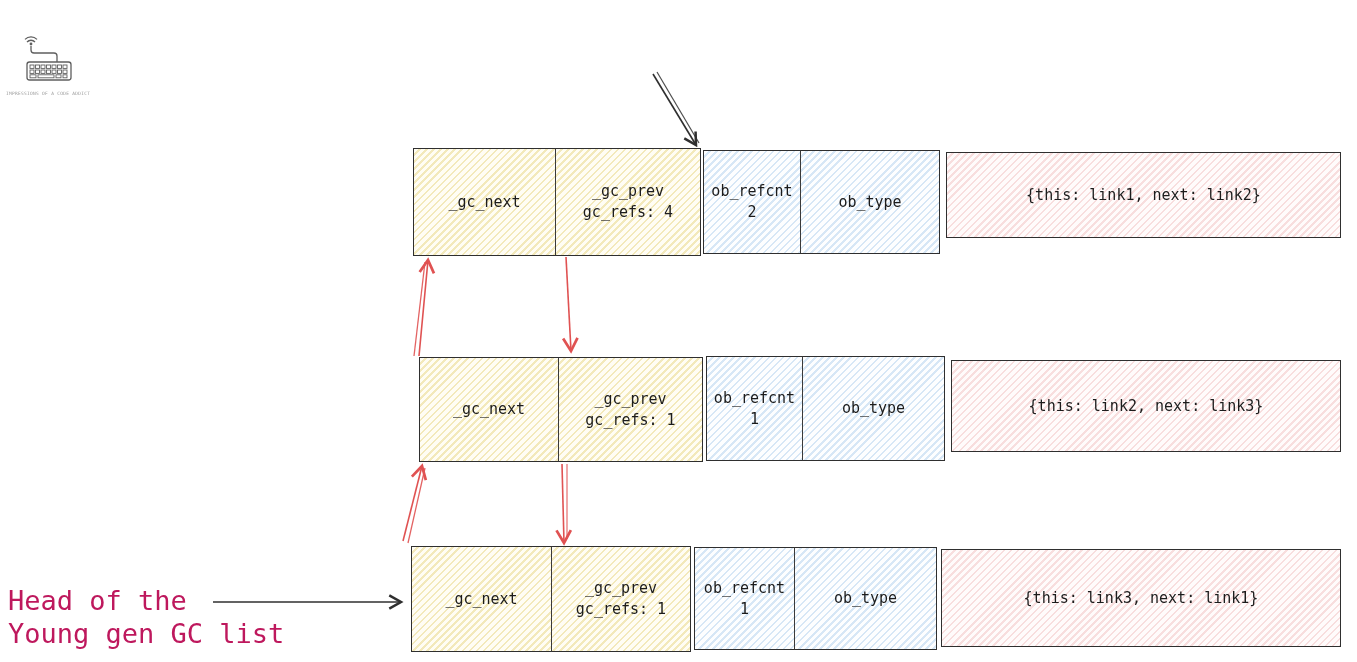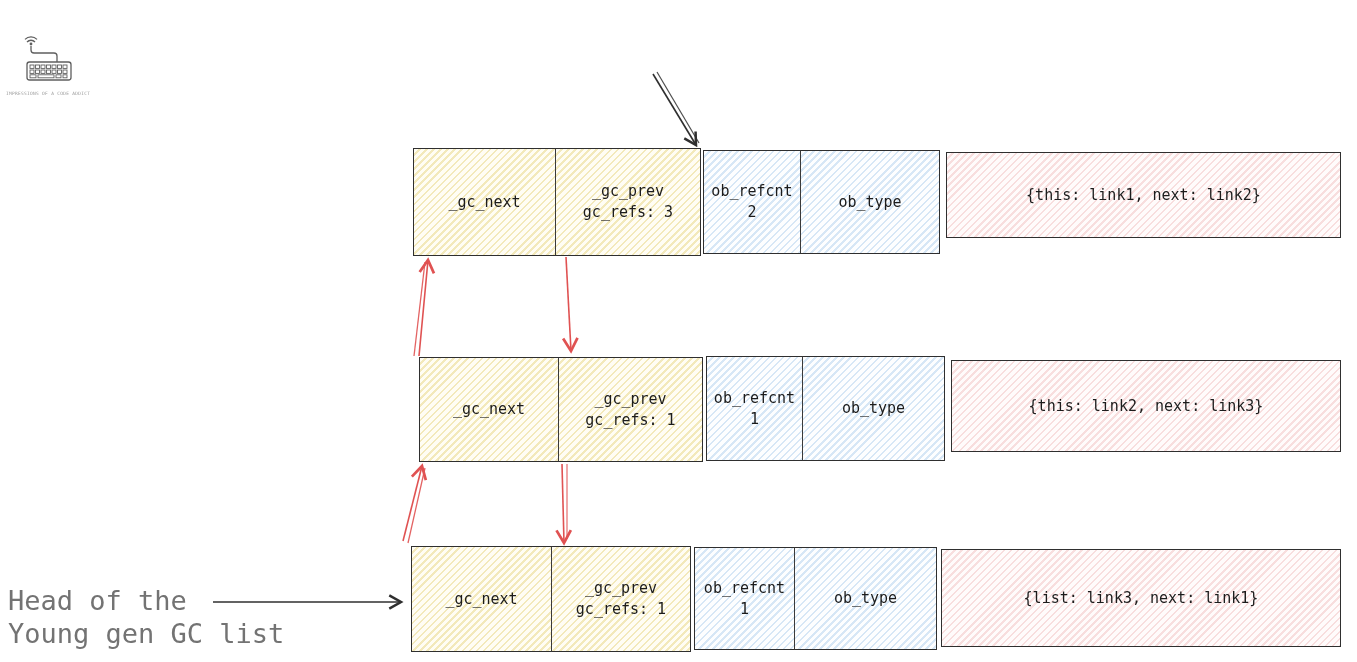--- a/index.html
+++ b/index.html
@@ -30,21 +30,21 @@
   .var-box{
     position:absolute;left:492px;top:8px;width:258px;height:70px;box-sizing:border-box;
     border:2.2px solid var(--ink);border-radius:22px;
     background:repeating-linear-gradient(135deg,#fdfeff 0 3.2px,var(--stripe-blue) 3.2px 5px);
     display:flex;align-items:center;justify-content:center;
     font-size:15px;
     box-shadow:inset 0 0 0 1px rgba(47,47,47,.25);
   }
   .head-label{
     position:absolute;left:8px;top:584px;
-    font-size:27px;line-height:33px;white-space:nowrap;color:#737373;
+    font-size:27px;line-height:33px;white-space:nowrap;color:#be185d;
   }
   .brand{position:absolute;left:6px;top:36px;width:84px;text-align:center;color:#6b6b6b;}
   .brand-caption{font-size:4.5px;letter-spacing:.3px;color:#9a9a9a;white-space:nowrap;margin-top:1px;}
   svg.overlay{position:absolute;left:0;top:0;pointer-events:none;}
 </style>
 </head>
 <body>
 
 <div class="canvas">
 
@@ -78,21 +78,21 @@
     </svg>
     <div class="brand-caption">IMPRESSIONS OF A CODE ADDICT</div>
   </div>
 
 
   <div class="cell hatch-yellow" style="left:413px;top:148px;width:142px;height:108px;border-right:none">
     <span>_gc_next</span>
   </div>
   <div class="cell hatch-yellow joined" style="left:555px;top:148px;width:146px;height:108px">
     <span>_gc_prev</span>
-    <span>gc_refs: 3</span>
+    <span>gc_refs: 4</span>
   </div>
   <div class="cell hatch-blue" style="left:703px;top:150px;width:97px;height:104px;border-right:none">
     <span>ob_refcnt</span>
     <span>2</span>
   </div>
   <div class="cell hatch-blue joined" style="left:800px;top:150px;width:140px;height:104px">
     <span>ob_type</span>
   </div>
   <div class="cell hatch-pink" style="left:946px;top:152px;width:395px;height:86px">
     <span>{this: link1, next: link2}</span>
@@ -124,21 +124,21 @@
     <span>gc_refs: 1</span>
   </div>
   <div class="cell hatch-blue" style="left:694px;top:547px;width:100px;height:103px;border-right:none">
     <span>ob_refcnt</span>
     <span>1</span>
   </div>
   <div class="cell hatch-blue joined" style="left:794px;top:547px;width:143px;height:103px">
     <span>ob_type</span>
   </div>
   <div class="cell hatch-pink" style="left:941px;top:549px;width:400px;height:98px">
-    <span>{list: link3, next: link1}</span>
+    <span>{this: link3, next: link1}</span>
   </div>
 
   <div class="head-label">
     <div>Head of the</div>
     <div>Young gen GC list</div>
   </div>
 
   <svg class="overlay" width="1357" height="662" viewBox="0 0 1357 662">
     <defs>
       <marker id="ah-black" viewBox="0 0 12 12" refX="10" refY="6" markerWidth="11" markerHeight="11" orient="auto">

